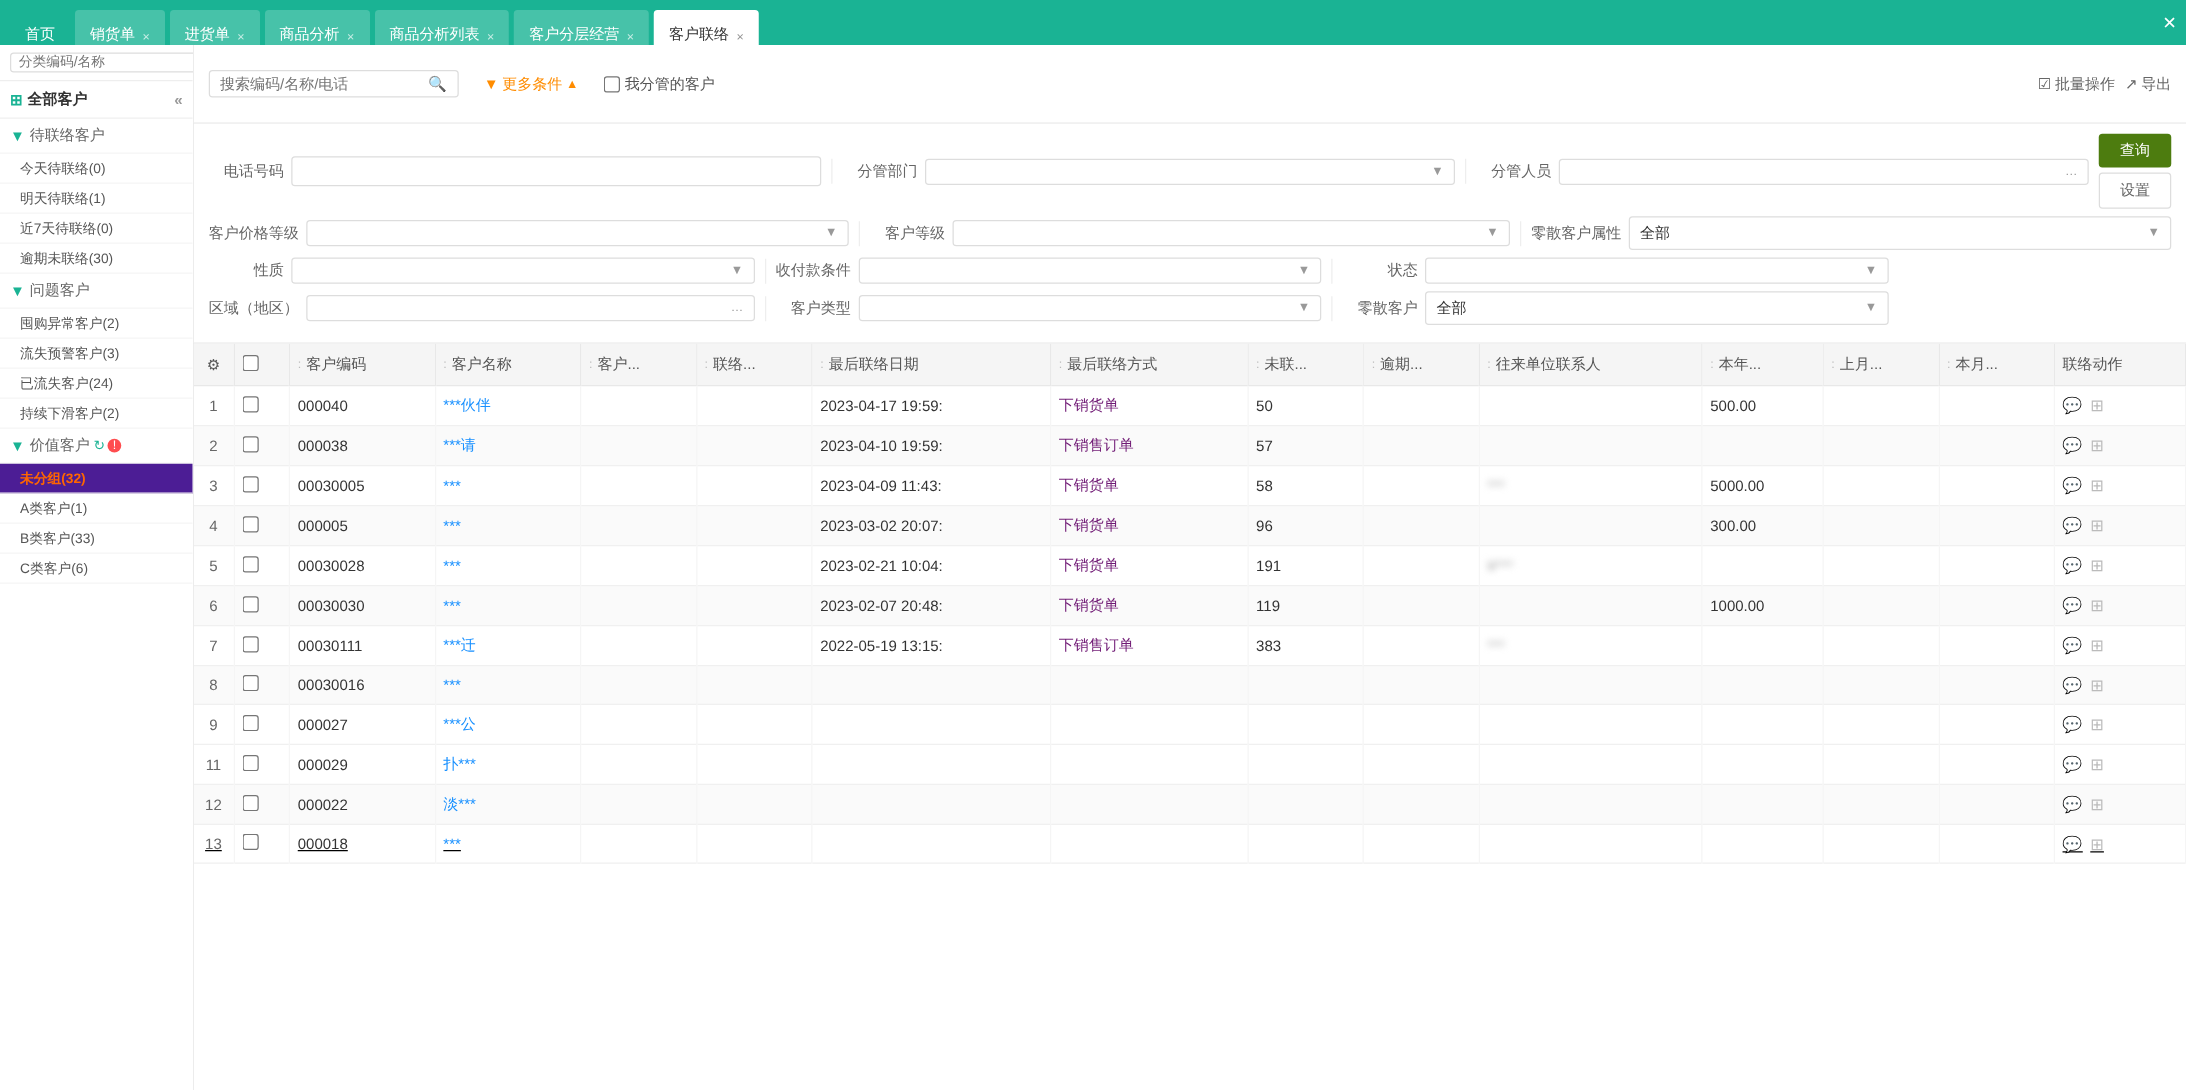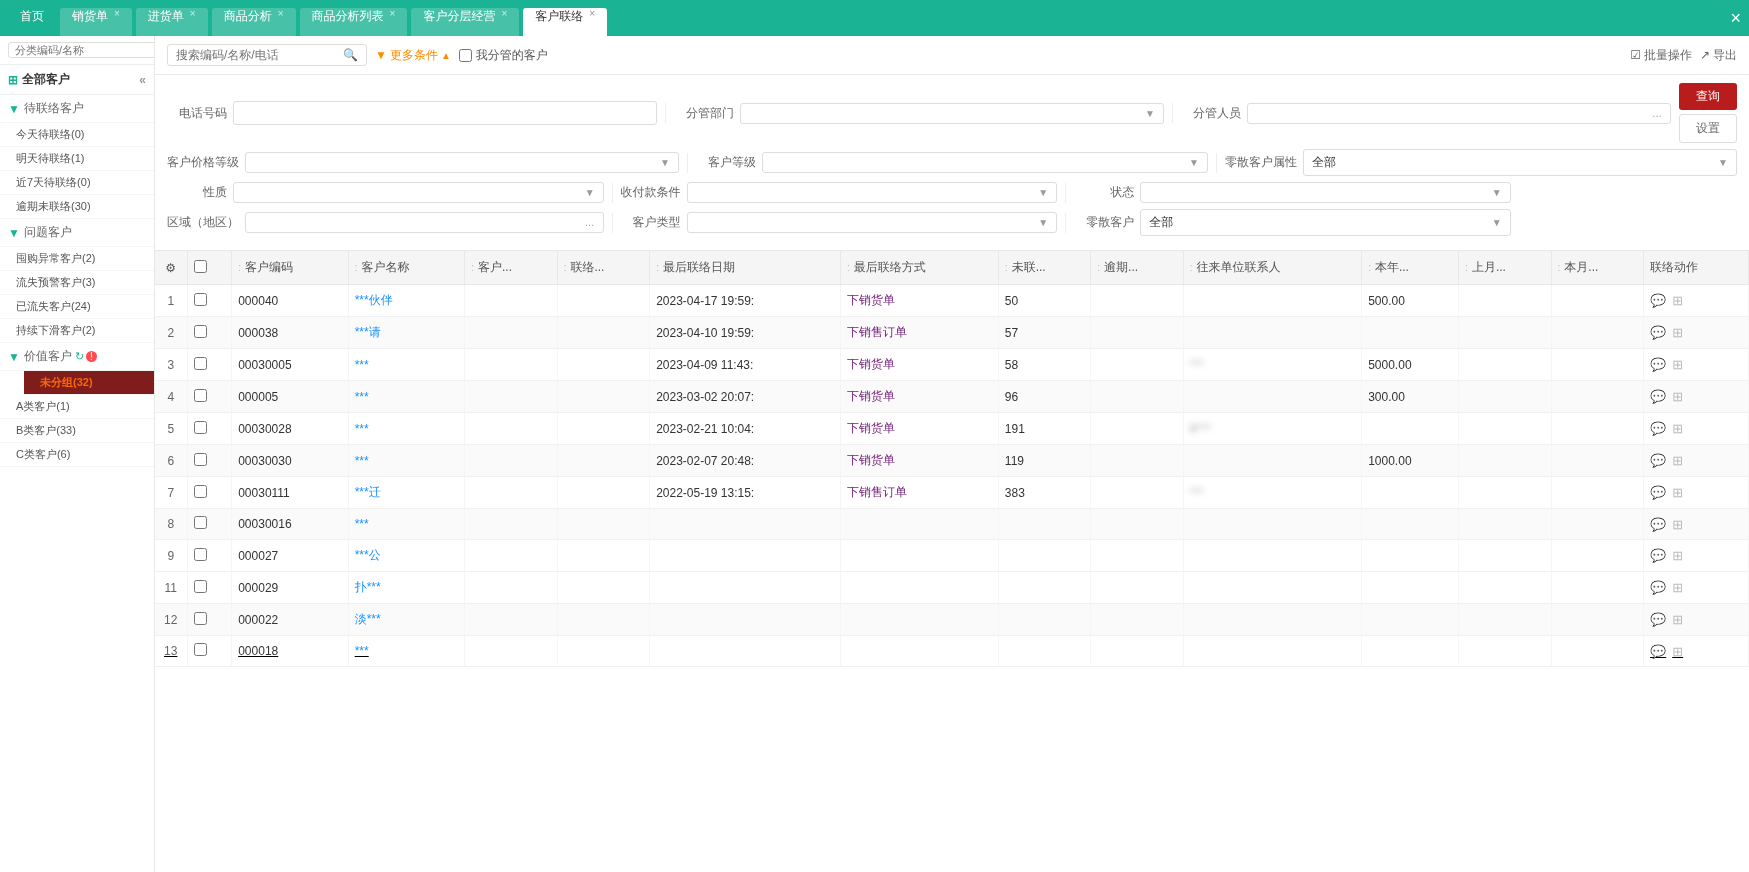--- a/index.html
+++ b/index.html
@@ -4,21 +4,21 @@
   <style>
     * { box-sizing: border-box; margin: 0; padding: 0; font-family: 'Microsoft YaHei', Arial, sans-serif; font-size: 12px; }
     body { background: #f5f5f5; overflow: hidden; width: 1749px; height: 872px; }
 
     
     .top-nav {
       display: flex; align-items: center; background: #1ab394; height: 36px; padding: 0 8px;
       color: white; gap: 4px;
     }
     .nav-tab {
-      display: flex; align-items: flex-start; padding: 0 12px; height: 28px; border-radius: 3px 3px 0 0;
+      display: flex; align-items: flex-end; padding: 0 12px; height: 28px; border-radius: 3px 3px 0 0;
       cursor: pointer; color: white; font-size: 13px; gap: 6px; position: relative; top: 4px;
     }
     .nav-tab.home { background: transparent; }
     .nav-tab.normal { background: rgba(255,255,255,0.2); }
     .nav-tab.active { background: white; color: #333; }
     .nav-tab .close-btn { font-size: 10px; color: inherit; opacity: 0.7; cursor: pointer; }
     .nav-tab.active .close-btn { color: #666; }
     .top-close { margin-left: auto; color: white; cursor: pointer; font-size: 18px; }
 
     
@@ -41,29 +41,29 @@
       cursor: pointer; gap: 4px; border-bottom: 1px solid #f0f0f0;
     }
     .sidebar-group-title {
       display: flex; align-items: center; padding: 5px 8px; color: #666; font-size: 11px;
       cursor: pointer; border-bottom: 1px solid #f5f5f5;
     }
     .sidebar-item {
       padding: 4px 8px 4px 16px; color: #555; cursor: pointer; font-size: 11px;
       border-bottom: 1px solid #f5f5f5;
     }
-    .sidebar-item.active { background: #7f1d1d; color: #ff6600; font-weight: bold; margin-left: 24px; }
+    .sidebar-item.active { background: #4c1d95; color: #ff6600; font-weight: bold; }
 
     
     .content-area { flex: 1; display: flex; flex-direction: column; overflow: hidden; }
 
     
     .filter-bar {
-      display: flex; align-items: center; padding: 8px 12px; background: white;
-      border-bottom: 1px solid #e8e8e8; gap: 8px;
+      display: flex; align-items: center; padding: 20px 12px; background: white;
+      border-bottom: 1px solid #e8e8e8; gap: 20px;
     }
     .search-input-wrap {
       display: flex; align-items: center; border: 1px solid #ddd; border-radius: 3px;
       padding: 3px 8px; gap: 4px; width: 200px;
     }
     .search-input-wrap input { border: none; outline: none; font-size: 12px; color: #999; width: 100%; }
     .filter-btn {
       display: flex; align-items: center; gap: 3px; color: #ff8c00; cursor: pointer; font-size: 12px;
     }
     .checkbox-label { display: flex; align-items: center; gap: 4px; color: #555; cursor: pointer; }
@@ -85,21 +85,21 @@
     }
     .filter-select {
       flex: 1; border: 1px solid #ddd; border-radius: 3px; padding: 4px 8px;
       font-size: 12px; outline: none; color: #333; background: white;
       display: flex; align-items: center; justify-content: space-between; cursor: pointer;
     }
     .select-arrow { color: #999; font-size: 10px; }
     .filter-divider { width: 1px; height: 20px; background: #eee; }
 
     .btn-query {
-      background: #b91c1c; color: white; border: none; border-radius: 3px;
+      background: #4d7c0f; color: white; border: none; border-radius: 3px;
       padding: 5px 16px; cursor: pointer; font-size: 12px;
     }
     .btn-reset {
       background: white; color: #666; border: 1px solid #ddd; border-radius: 3px;
       padding: 5px 16px; cursor: pointer; font-size: 12px;
     }
     .query-reset-btns { display: flex; flex-direction: column; gap: 4px; }
 
     
     .table-area { flex: 1; overflow: auto; background: white; }

